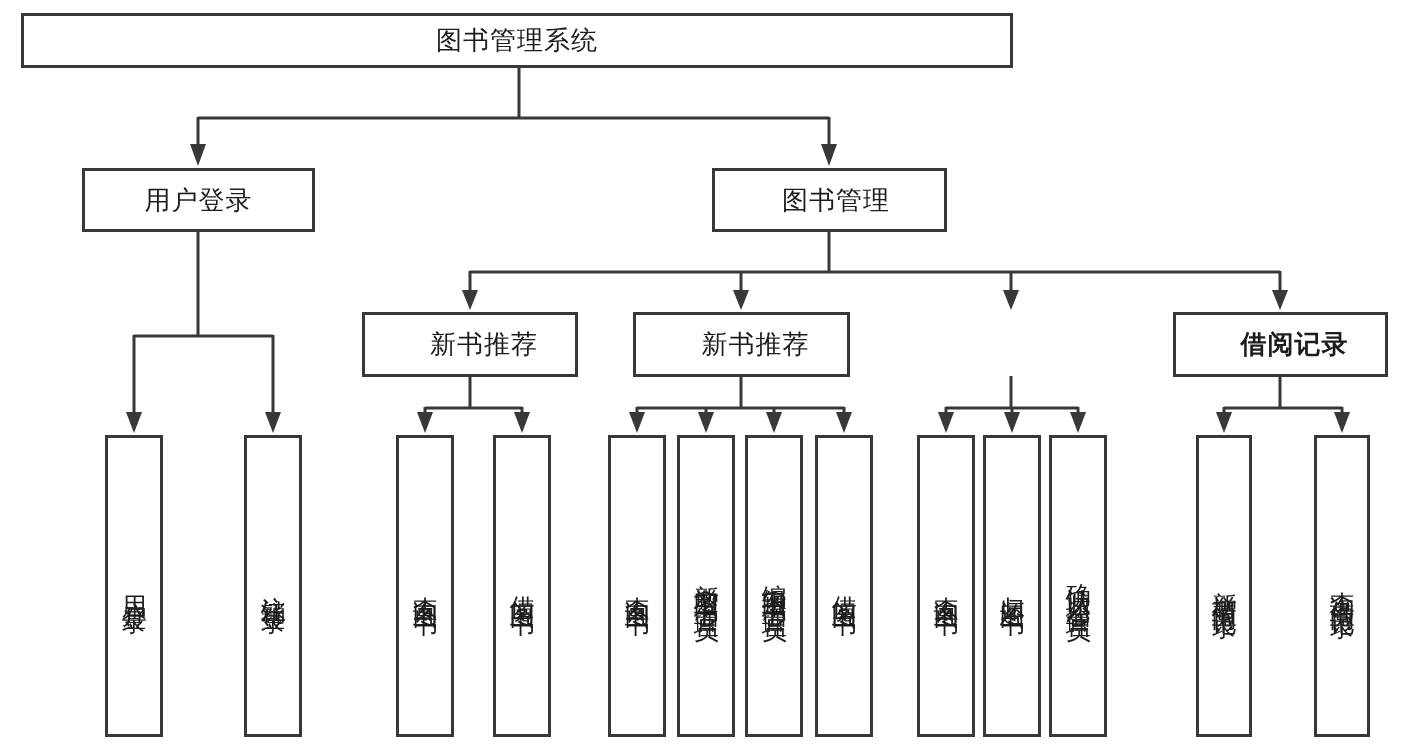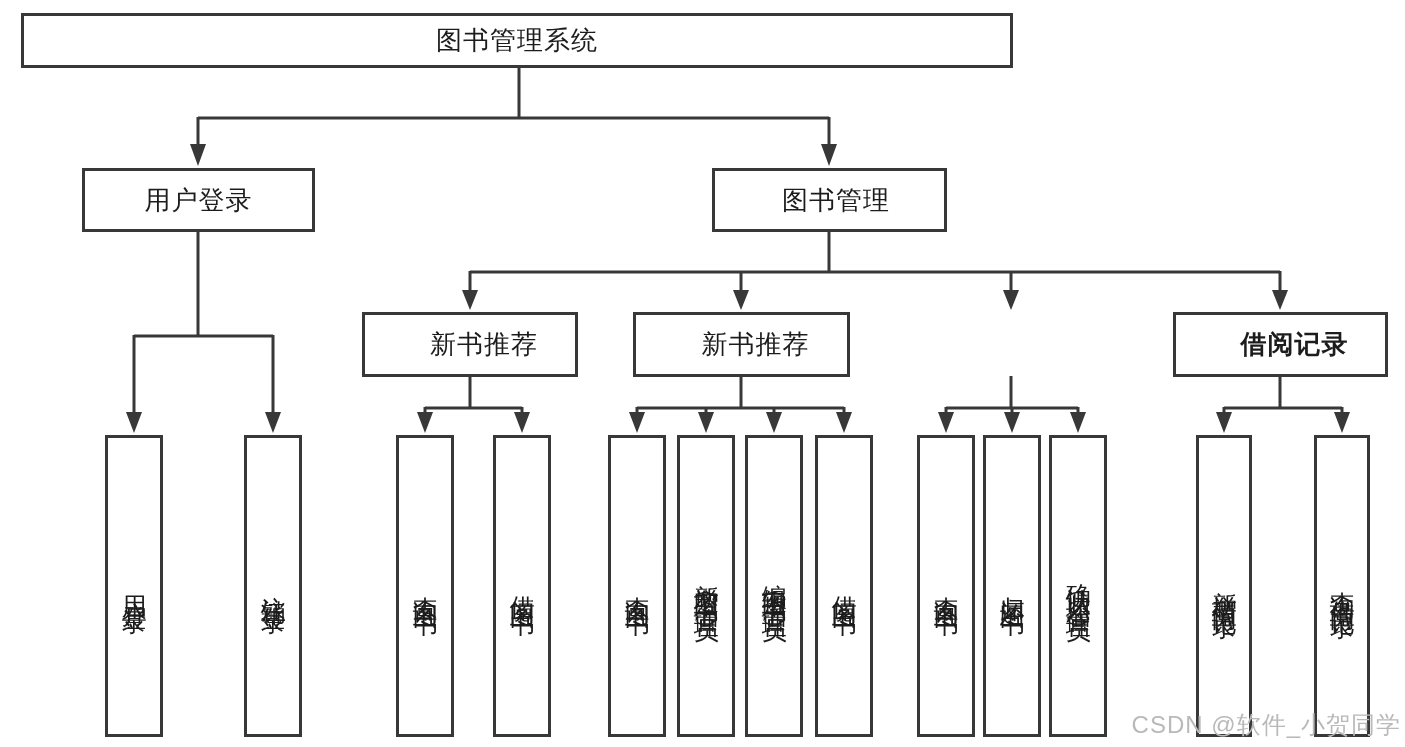--- a/index.html
+++ b/index.html
@@ -140,15 +140,14 @@
   <div class="leaf lf-5">查询图书</div>
   <div class="leaf lf-6">新增图书（管理员）</div>
   <div class="leaf lf-7">编辑图书（管理员）</div>
   <div class="leaf lf-8">借阅图书</div>
   <div class="leaf lf-9">查询图书</div>
   <div class="leaf lf-10">归还图书</div>
   <div class="leaf lf-11">确认归还（管理员）</div>
   <div class="leaf lf-12">新增借阅记录</div>
   <div class="leaf lf-13">查询借阅记录</div>
 
-  <div id="watermark">CSDN @软件_小贺同学</div>
 
 </div>
 
 </body></html>

